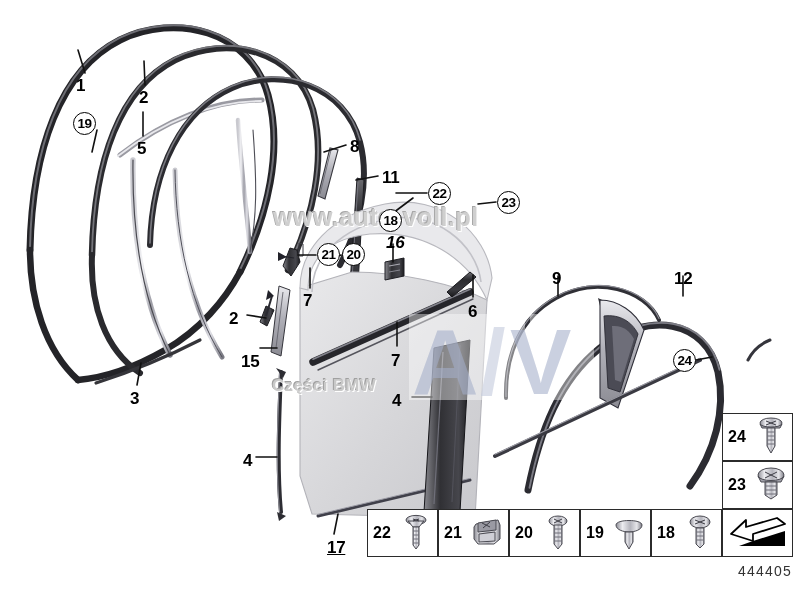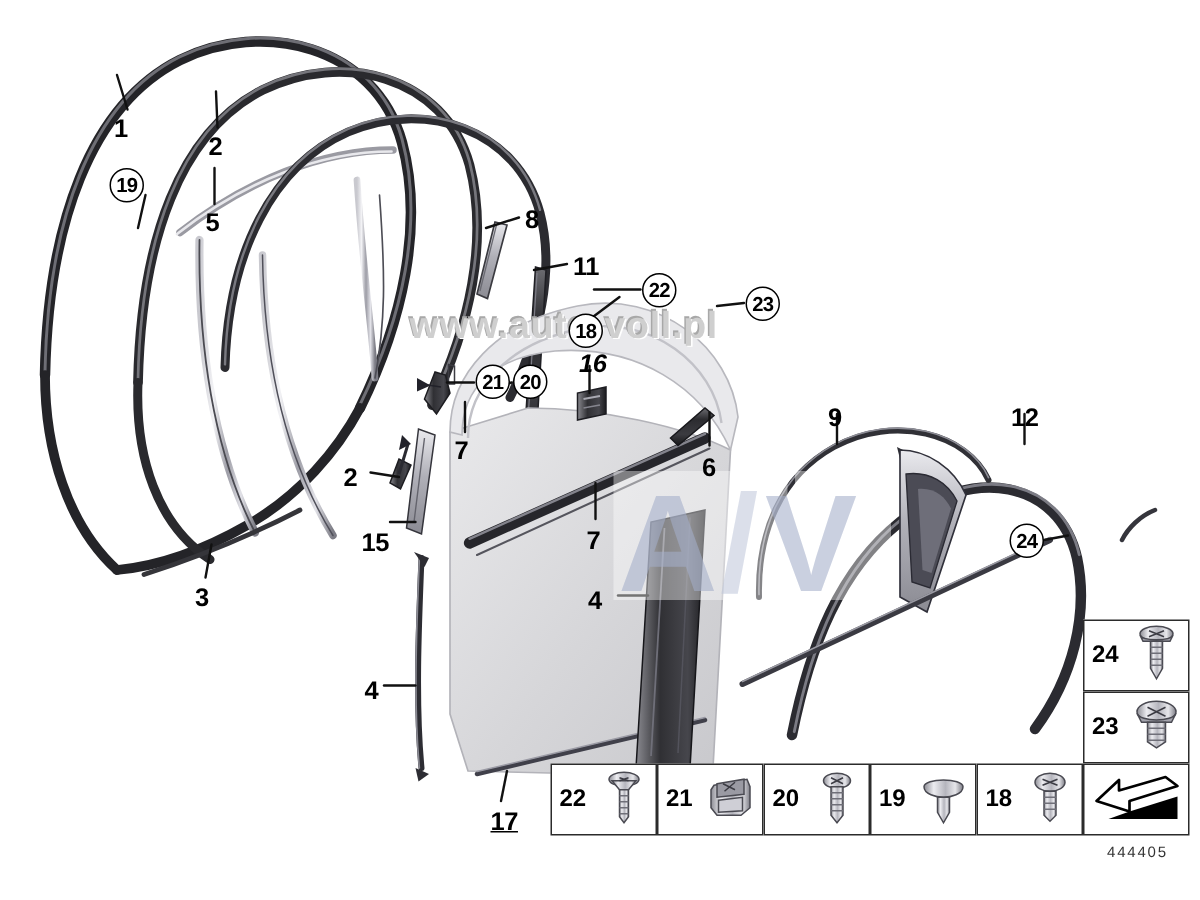--- a/index.html
+++ b/index.html
@@ -20,21 +20,21 @@
             justify-content:center;box-sizing:border-box;letter-spacing:-0.5px;}
 
   
   .legendbox{position:absolute;border:1.4px solid #2b2b2b;background:#fff;
              box-sizing:border-box;display:flex;align-items:center;}
   .legendbox .lnum{font-family:"Liberation Sans",sans-serif;font-weight:bold;
                    font-size:16px;color:#000;margin-left:5px;line-height:1;}
   .legendbox .lart{position:absolute;right:4px;top:50%;
                    transform:translateY(-50%);}
   .drawno{position:absolute;font-family:"Liberation Sans",sans-serif;
-          font-size:10px;color:#333;letter-spacing:1.2px;}
+          font-size:14px;color:#333;letter-spacing:1.2px;}
 
   
   .wm-url{position:absolute;font-family:"Liberation Sans",sans-serif;
           font-weight:bold;font-size:25px;color:#cfcfcf;
           text-shadow:1px 1px 0 #ffffff, -1px -1px 0 #a8a8a8;
           letter-spacing:0.5px;white-space:nowrap;}
   .wm-bmw{position:absolute;font-family:"Liberation Sans",sans-serif;
           font-weight:bold;font-size:17px;color:#c9c9c9;
           text-shadow:1px 1px 0 #ffffff, -1px -1px 0 #a0a0a0;
           letter-spacing:0.3px;white-space:nowrap;}
@@ -211,20 +211,21 @@
 
   <svg class="layer" viewBox="0 0 800 600" style="opacity:.75">
     <rect x="409" y="314" width="116" height="86" fill="#ffffff" opacity="0.55"></rect>
     <rect x="530" y="314" width="64" height="86" fill="#ffffff" opacity="0.55"></rect>
     <text id="wm-a" x="412" y="394" font-family="Liberation Sans, sans-serif" font-size="92" font-weight="bold" fill="#b9c1d6">A</text>
     <text id="wm-sl" x="480" y="394" font-family="Liberation Sans, sans-serif" font-size="92" font-weight="bold" fill="#cfd5e4">/</text>
     <text id="wm-v" x="510" y="394" font-family="Liberation Sans, sans-serif" font-size="92" font-weight="bold" fill="#b9c1d6">V</text>
   </svg>
 
   <div class="wm-url" style="left:273px; top:203px;">www.auto-voll.pl</div>
+  <div class="wm-bmw" style="left:272px; top:376px;">Części BMW</div>
 
   <div id="callouts-host">
       <div class="callout" style="left: 76px; top: 77px;">1</div>
       <div class="callout" style="left: 139px; top: 89px;">2</div>
       <div class="callout" style="left: 137px; top: 140px;">5</div>
       <div class="callout" style="left: 350px; top: 138px;">8</div>
       <div class="callout" style="left: 382px; top: 169px;">11</div>
       <div class="callout" style="left: 386px; top: 234px; font-style: italic;">16</div>
       <div class="callout" style="left: 303px; top: 292px;">7</div>
       <div class="callout" style="left: 229px; top: 310px;">2</div>

